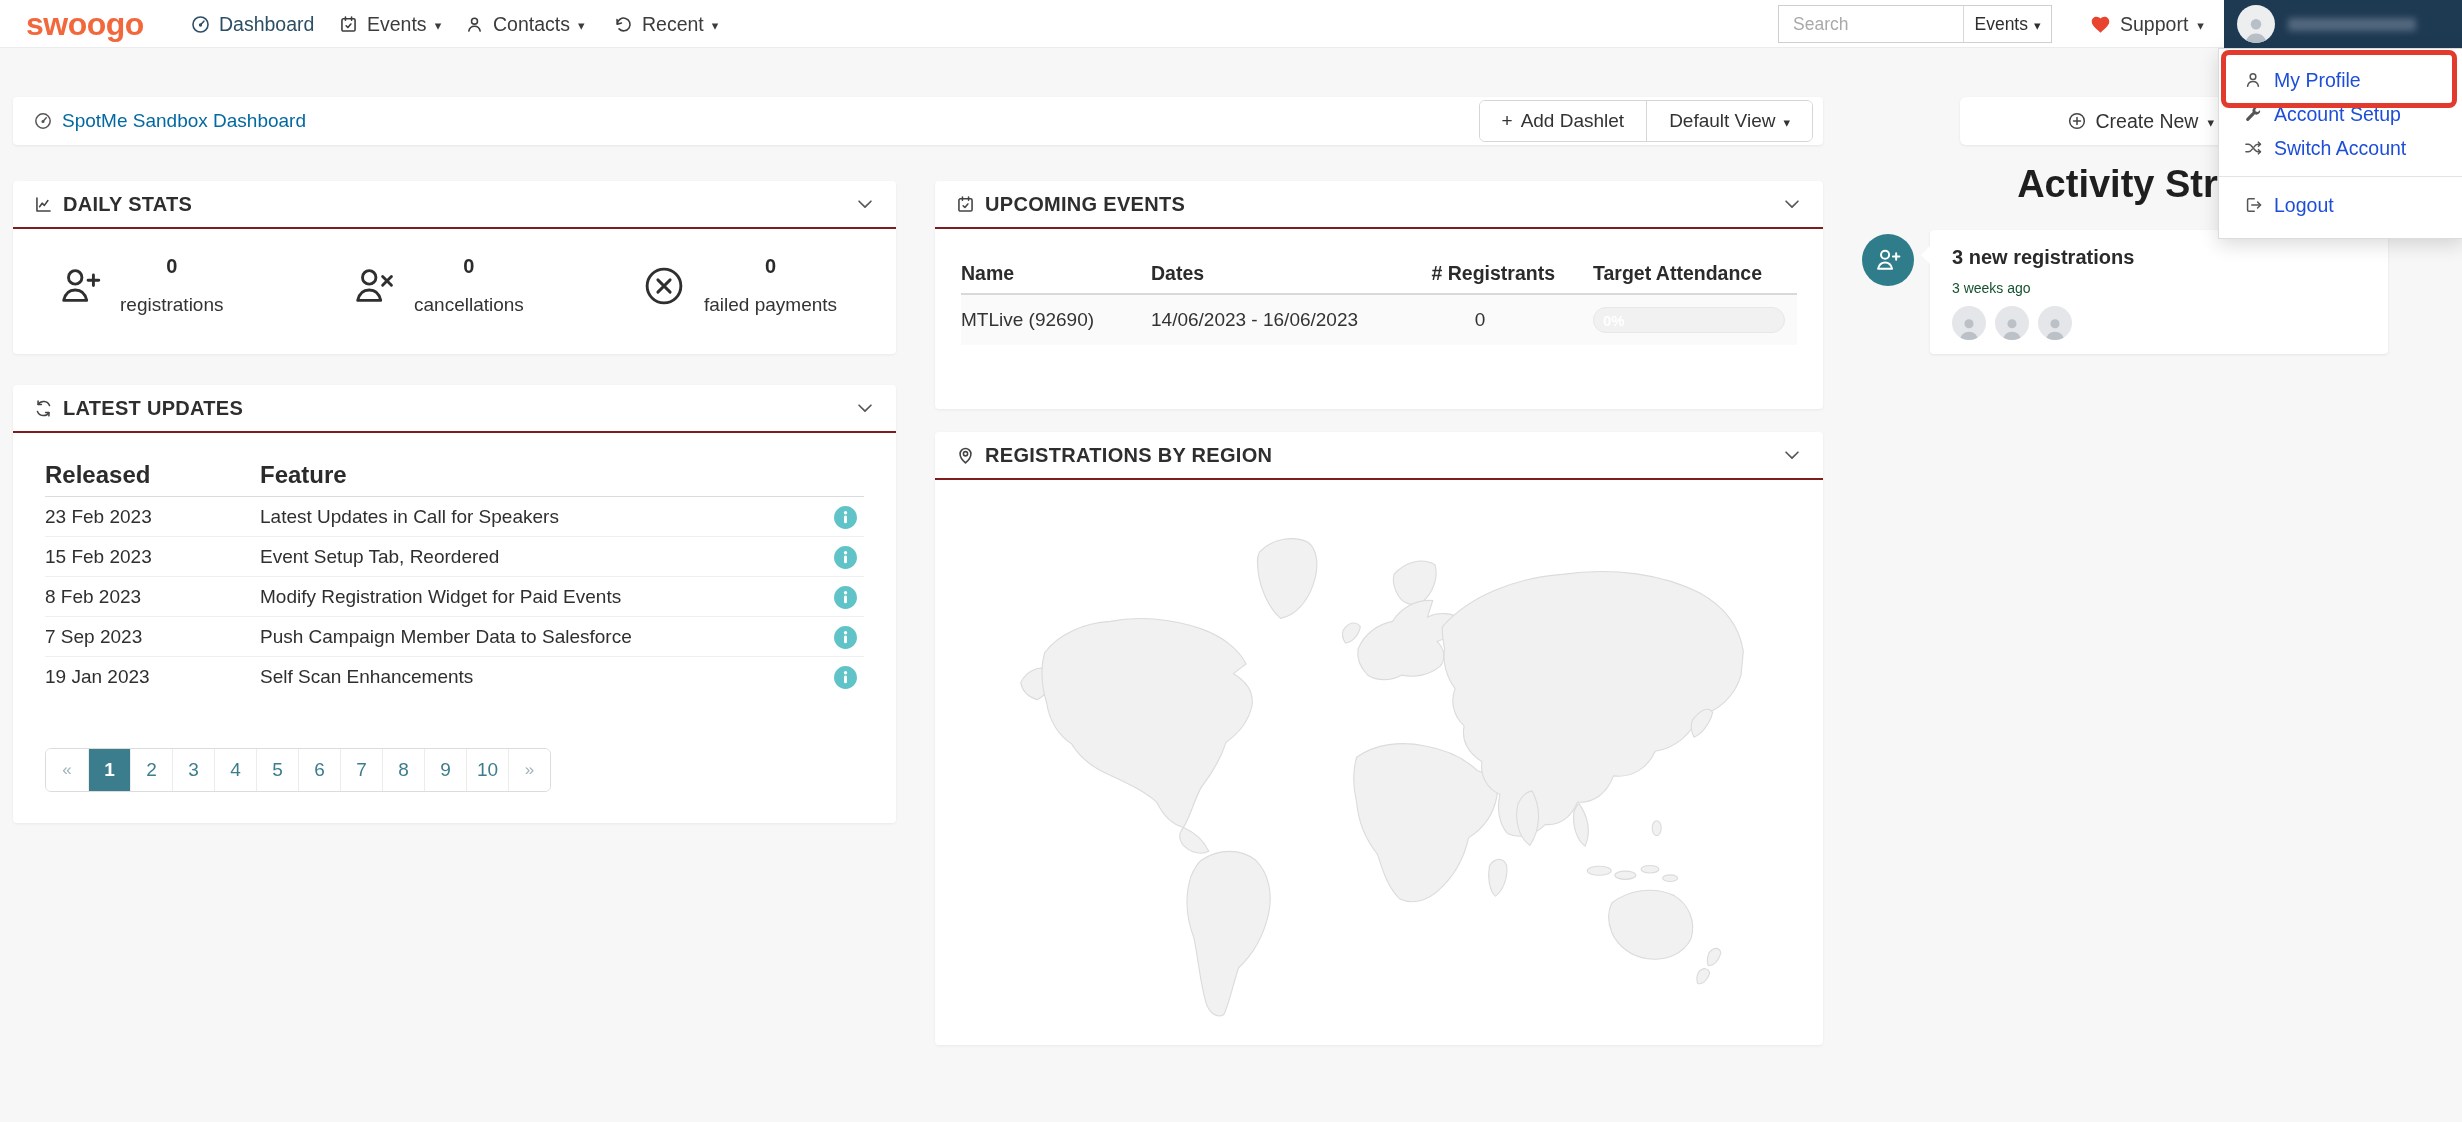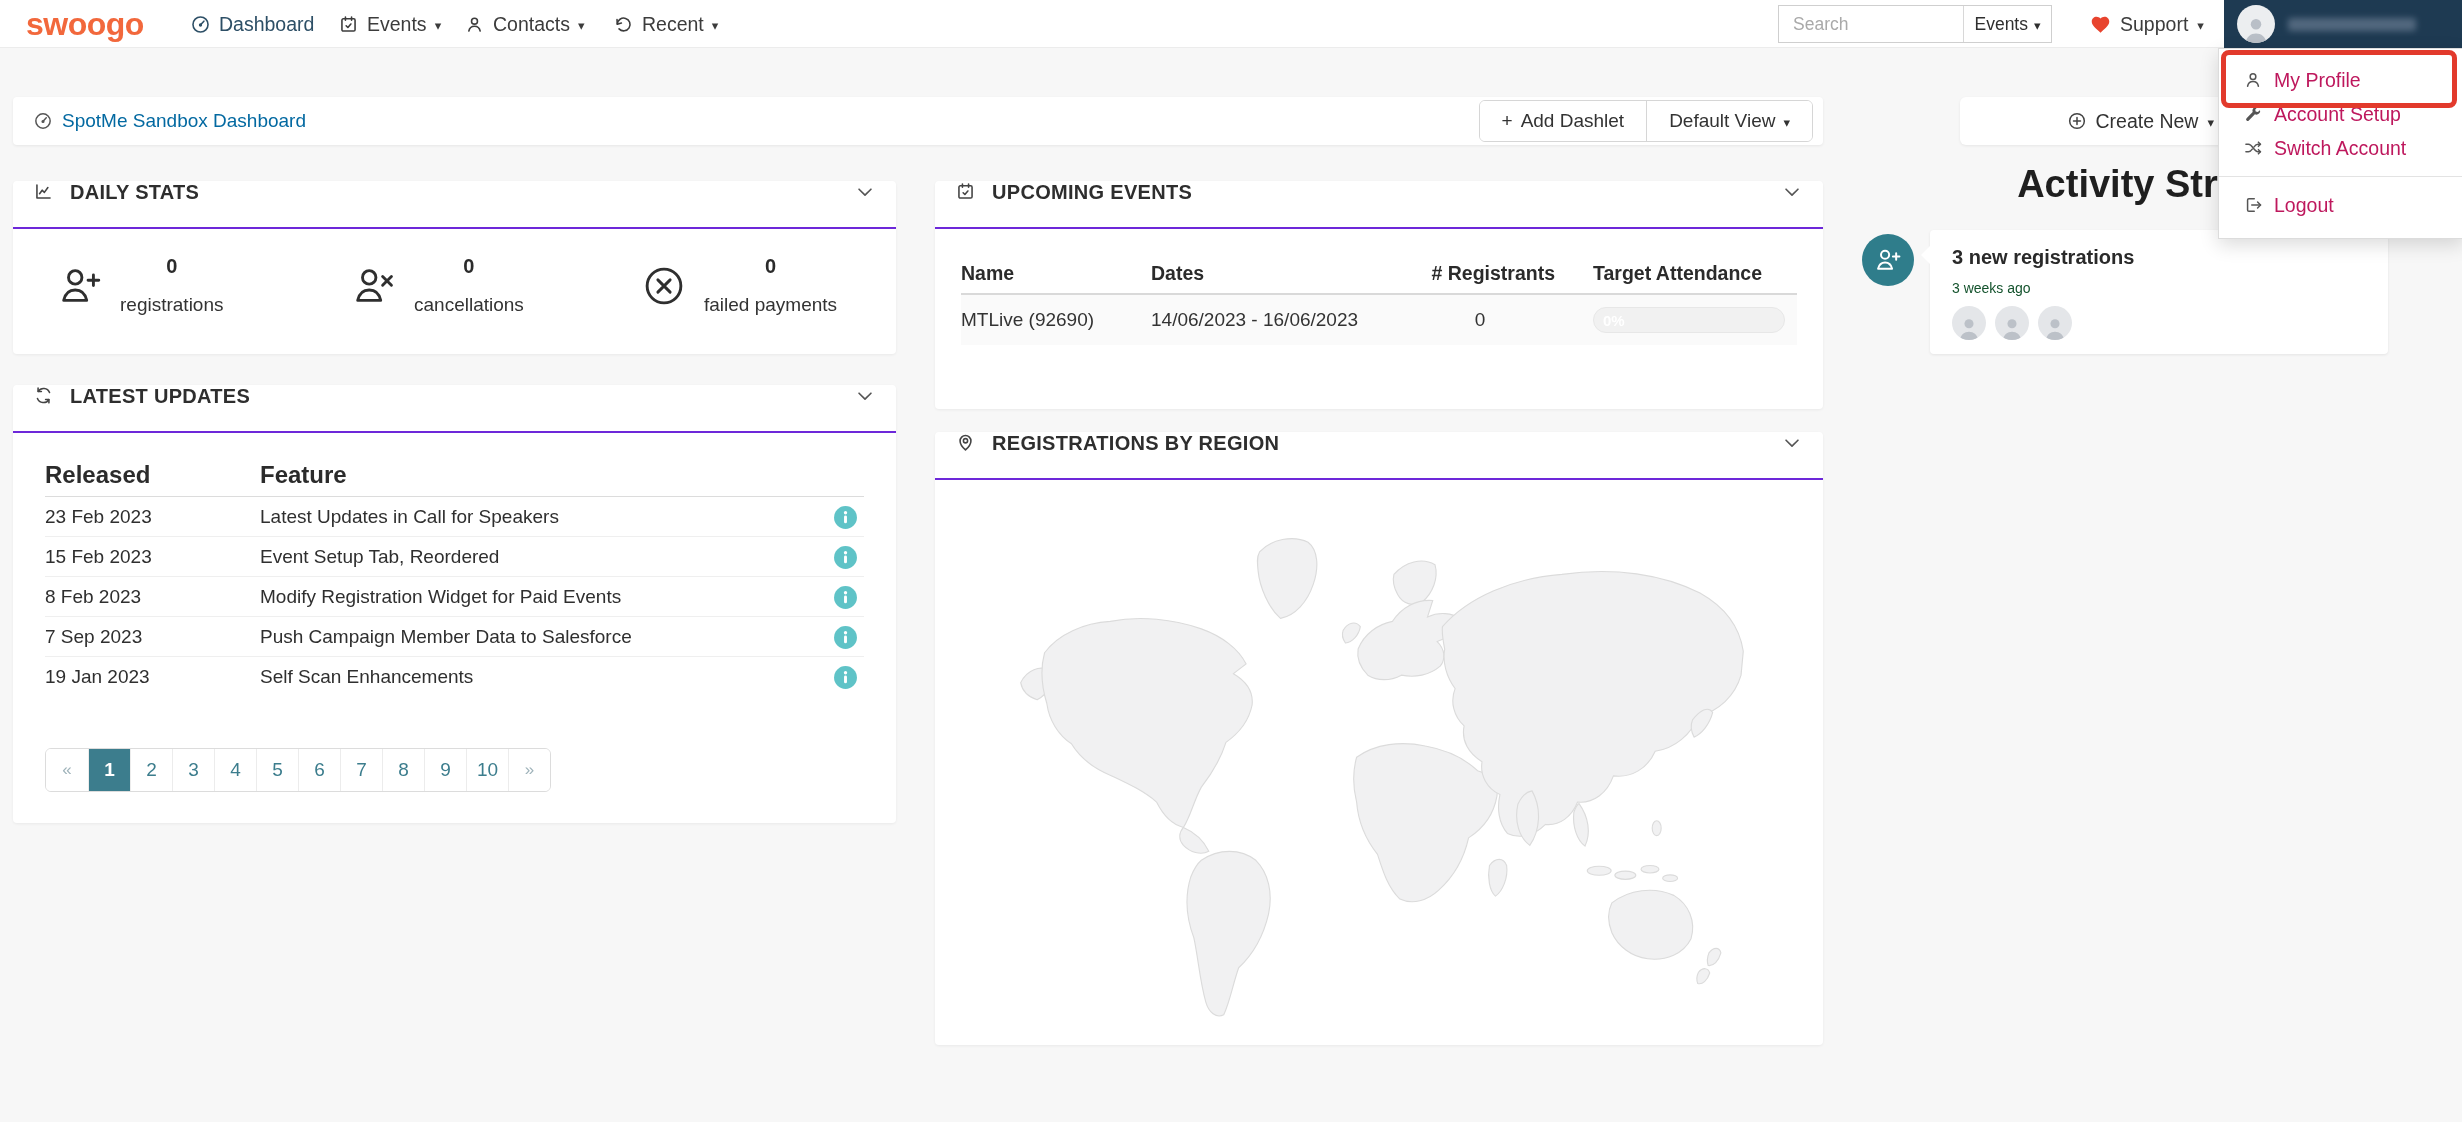--- a/index.html
+++ b/index.html
@@ -38,21 +38,21 @@
         display:flex;align-items:center;gap:13px;padding-left:13px;cursor:pointer}
   .user-avatar{width:38px;height:38px;border-radius:50%;background:#eceef0;overflow:hidden;
         display:flex;align-items:flex-end;justify-content:center;flex:none}
   .user-avatar svg{width:30px;height:30px;fill:#b9bfc7}
   .user-name-redacted{width:128px;height:13px;border-radius:3px;background:#5f7389;filter:blur(3px);opacity:.8}
 
   
   .dropdown{position:absolute;left:2218px;top:48px;width:246px;background:#fff;border:1px solid #dcdcdc;
         box-shadow:0 6px 18px rgba(0,0,0,.14);z-index:40;padding:14px 0 16px}
   .dropdown-item{height:34px;display:flex;align-items:center;gap:11px;padding-left:24px;
-        font-size:19.5px;color:#be185d;cursor:pointer;background:#fff}
+        font-size:19.5px;color:#1d4ed8;cursor:pointer;background:#fff}
   .dropdown-item svg{width:20px;height:20px;flex:none;color:#555}
   .dropdown-divider{border-top:1px solid #e3e3e3;margin:11px 0}
   .highlight-box{position:absolute;left:2221px;top:50px;width:236px;height:58px;border:5px solid #E23A2C;
         border-radius:8px;z-index:50;pointer-events:none}
 
   
   .toolbar{position:absolute;left:13px;top:97px;width:1810px;height:48px;background:#fff;border-radius:4px;
         box-shadow:0 1px 3px rgba(0,0,0,.07);display:flex;align-items:center;padding:0 10px 0 20px}
   .toolbar-title{display:flex;align-items:center;gap:9px;font-size:19px;color:#0369a1}
   .toolbar-title svg{width:20px;height:20px;color:#555}
@@ -60,21 +60,21 @@
   .vbtn{display:flex;align-items:center;gap:8px;padding:0 22px;font-size:19px;color:#333;background:#fff;cursor:pointer}
   .vbtn + .vbtn{border-left:1px solid #d6d6d6}
 
   .create-new{position:absolute;left:1960px;top:97px;width:268px;height:48px;background:#fff;border-radius:6px;
         box-shadow:0 1px 3px rgba(0,0,0,.07);display:flex;align-items:center;justify-content:flex-end;
         gap:9px;padding-right:14px;font-size:19.5px;color:#333;cursor:pointer;z-index:1}
   .create-new svg{width:20px;height:20px;color:#444}
 
   
   .panel{position:absolute;background:#fff;border-radius:4px;box-shadow:0 1px 3px rgba(0,0,0,.06)}
-  .panel-header{height:48px;display:flex;gap:16px;padding:0 20px;border-bottom:2px solid #6d28d9}
+  .panel-header{height:48px;display:flex;align-items:center;gap:9px;padding:0 20px;border-bottom:2px solid #7f1d1d}
   .panel-header .hicon{width:21px;height:21px;color:#444;flex:none}
   .panel-title{font-size:20px;font-weight:bold;color:#2e2e2e;letter-spacing:.3px;white-space:nowrap}
   .collapse{margin-left:auto;width:22px;height:22px;color:#555;cursor:pointer;flex:none}
 
   
   #daily-stats{left:13px;top:181px;width:883px;height:173px}
   .stat{position:absolute;top:74px;display:flex;align-items:center;gap:17px}
   .stat > svg{width:46px;height:46px;color:#2f2f2f;stroke-width:1.5}
   .stat .col{display:flex;flex-direction:column;align-items:center}
   .stat-value{font-size:20px;font-weight:bold;color:#2b2b2b}

